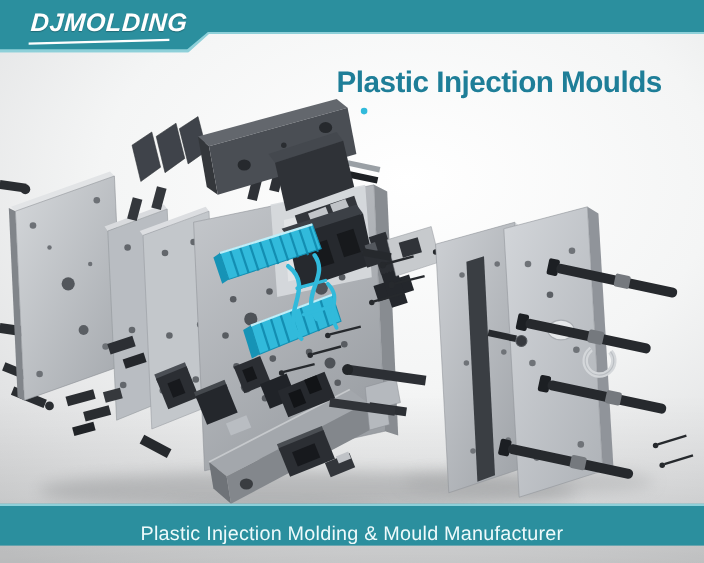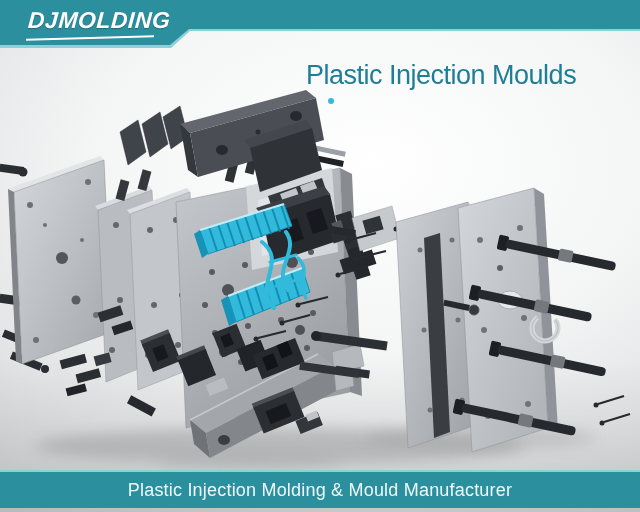--- a/index.html
+++ b/index.html
@@ -38,29 +38,29 @@
   }
   .website{
     position:absolute;right:10px;top:5px;z-index:6;
     color:#ffffff;font-size:15px;letter-spacing:0.3px;
   }
 
   
   .headline{
     position:absolute;left:306px;top:60px;width:330px;z-index:3;
     color:var(--title-text,#1e7e98);
-    font-size:27px;font-weight:normal;letter-spacing:-0.5px;white-space:nowrap;
+    font-size:27px;font-weight:bold;letter-spacing:-0.5px;white-space:nowrap;
   }
 
   
   .footer-bar{
-    position:absolute;left:0;bottom:4px;width:640px;height:38px;z-index:5;
+    position:absolute;left:0;bottom:16px;width:640px;height:38px;z-index:5;
     background:var(--teal-banner,#2b8f9e);
     border-top:2px solid var(--teal-highlight,#8ed0d9);
-    display:flex;align-items:center;justify-content:center;
+    display:flex;align-items:flex-end;justify-content:center;
   }
   .footer-text{color:#eefafb;font-size:18px;letter-spacing:0.2px;}
 </style>
 </head>
 <body>
 
 <div class="stage">
 
   <svg class="art" viewBox="0 0 640 512" aria-hidden="true">
     <defs>

